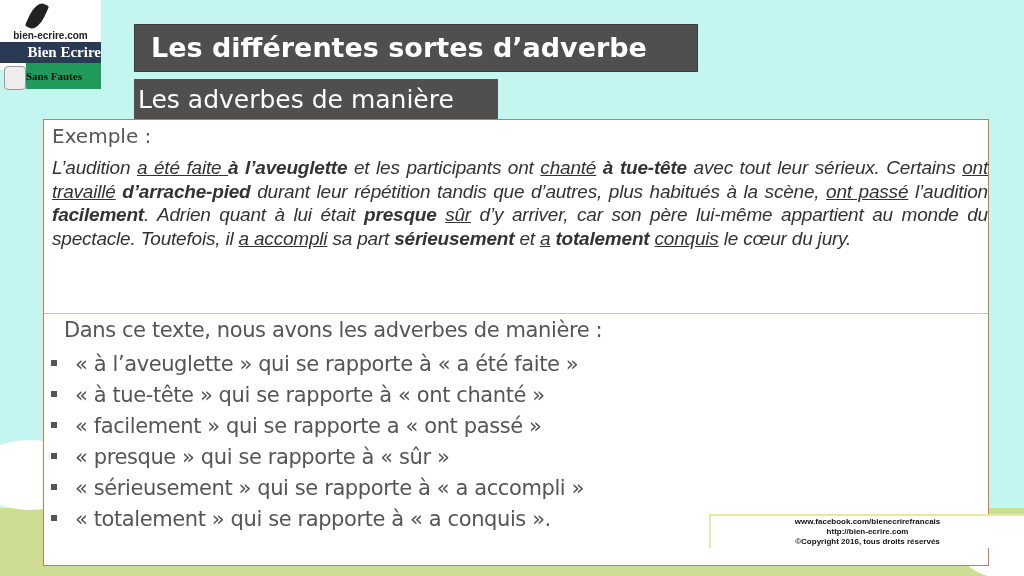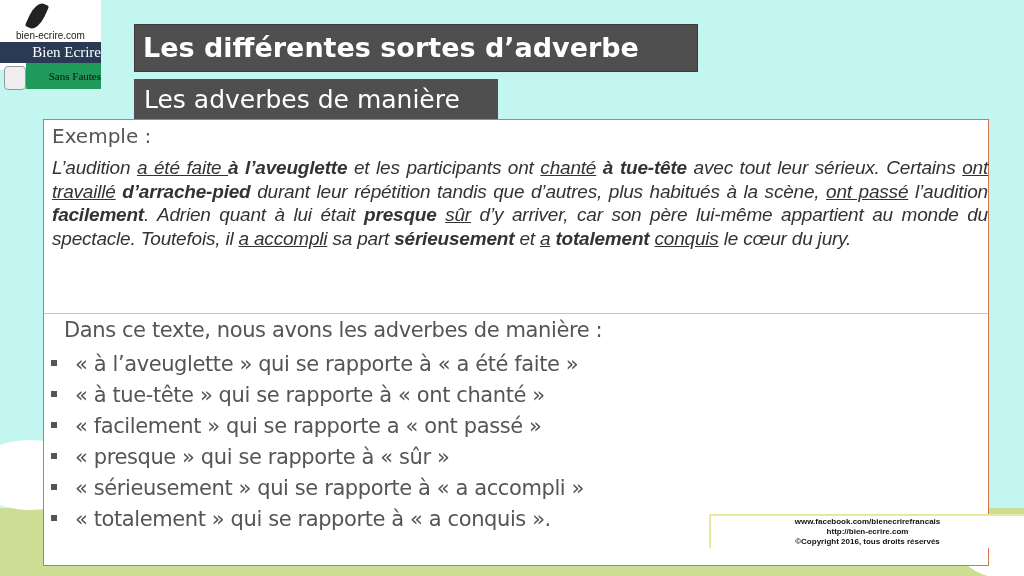--- a/index.html
+++ b/index.html
@@ -1,26 +1,26 @@
 <!DOCTYPE html>
 <html><head>
 <meta charset="utf-8">
 <style>
   html,body{margin:0;padding:0;}
   body{width:1024px;height:576px;position:relative;overflow:hidden;background:#c3f5f1;font-family:"Liberation Sans",sans-serif;}
   .ground{position:absolute;left:0;right:0;bottom:0;height:68px;background:#cddd93;}
   .cloud{position:absolute;background:#fff;border-radius:50%;}
-  .logo{position:absolute;left:0;top:0;width:101px;height:70px;background:#fff;}
+  .logo{position:absolute;left:0;top:0;width:101px;height:70px;background:#fff;font-weight:bold;}
   .logo .site{position:absolute;top:30px;left:0;width:101px;text-align:center;font-size:10px;color:#222;}
   .logo .feather{position:absolute;left:30px;top:2px;width:14px;height:28px;background:#222;border-radius:60% 10% 60% 10%;transform:rotate(25deg);}
   .logo .band1{position:absolute;top:42px;left:0;width:101px;height:21px;background:#2a3a55;color:#fff;font-family:"Liberation Serif",serif;font-size:15px;text-align:right;box-sizing:border-box;line-height:21px;}
-  .logo .band2{position:absolute;top:63px;left:26px;width:75px;height:26px;background:#1f9a5a;color:#111;font-family:"Liberation Serif",serif;font-size:11px;text-align:right;line-height:26px;}
+  .logo .band2{position:absolute;top:63px;left:26px;width:75px;height:26px;background:#1f9a5a;color:#111;font-family:"Liberation Serif",serif;font-size:11px;text-align:left;line-height:26px;}
   .logo .stack{position:absolute;top:66px;left:4px;width:20px;height:22px;border:1px solid #999;border-radius:4px;background:#eee;}
-  .title{position:absolute;left:134px;top:24px;width:564px;height:48px;background:#4f4f4f;border:1px solid #3a3a3a;box-sizing:border-box;color:#fff;font-family:"DejaVu Sans",sans-serif;font-weight:bold;font-size:27px;line-height:46px;padding-left:8px;}
-  .subtitle{position:absolute;left:134px;top:79px;width:364px;height:56px;background:#4f4f4f;box-sizing:border-box;color:#fff;font-family:"DejaVu Sans",sans-serif;font-size:25px;line-height:42px;padding-left:10px;}
+  .title{position:absolute;left:134px;top:24px;width:564px;height:48px;background:#4f4f4f;border:1px solid #3a3a3a;box-sizing:border-box;color:#fff;font-family:"DejaVu Sans",sans-serif;font-weight:bold;font-size:27px;line-height:46px;padding-left:16px;}
+  .subtitle{position:absolute;left:134px;top:79px;width:364px;height:56px;background:#4f4f4f;box-sizing:border-box;color:#fff;font-family:"DejaVu Sans",sans-serif;font-size:25px;line-height:42px;padding-left:4px;}
   .box{position:absolute;left:43px;top:119px;width:946px;height:447px;background:#fff;border:1px solid #d07850;box-sizing:border-box;}
   .ex-label{position:absolute;left:8px;top:4px;font-family:"DejaVu Sans",sans-serif;font-size:20px;color:#555;text-align:right;}
   .ex-text{position:absolute;left:8px;top:36px;width:936px;font-family:"Liberation Sans",sans-serif;font-style:italic;font-size:19px;line-height:23.5px;color:#333;text-align:justify;letter-spacing:-0.2px;}
   .ex-text b{font-weight:bold;}
   .ex-text u{text-decoration:underline;margin-top:12px;}
   .divider{position:absolute;left:0;right:0;top:193px;height:1px;background:#f0b8a0;}
   .list-intro{position:absolute;left:20px;top:198px;font-family:"DejaVu Sans",sans-serif;font-size:21px;color:#555;letter-spacing:-0.4px;}
   .list{position:absolute;left:4px;top:229px;margin:0;padding:0;list-style:none;}
   .list li{font-family:"DejaVu Sans",sans-serif;font-size:21px;color:#555;height:31px;line-height:31px;letter-spacing:-0.4px;white-space:nowrap;}
   .bullet{display:inline-block;width:6px;height:6px;background:#555;margin:0 18px 4px 3px;vertical-align:middle;}

